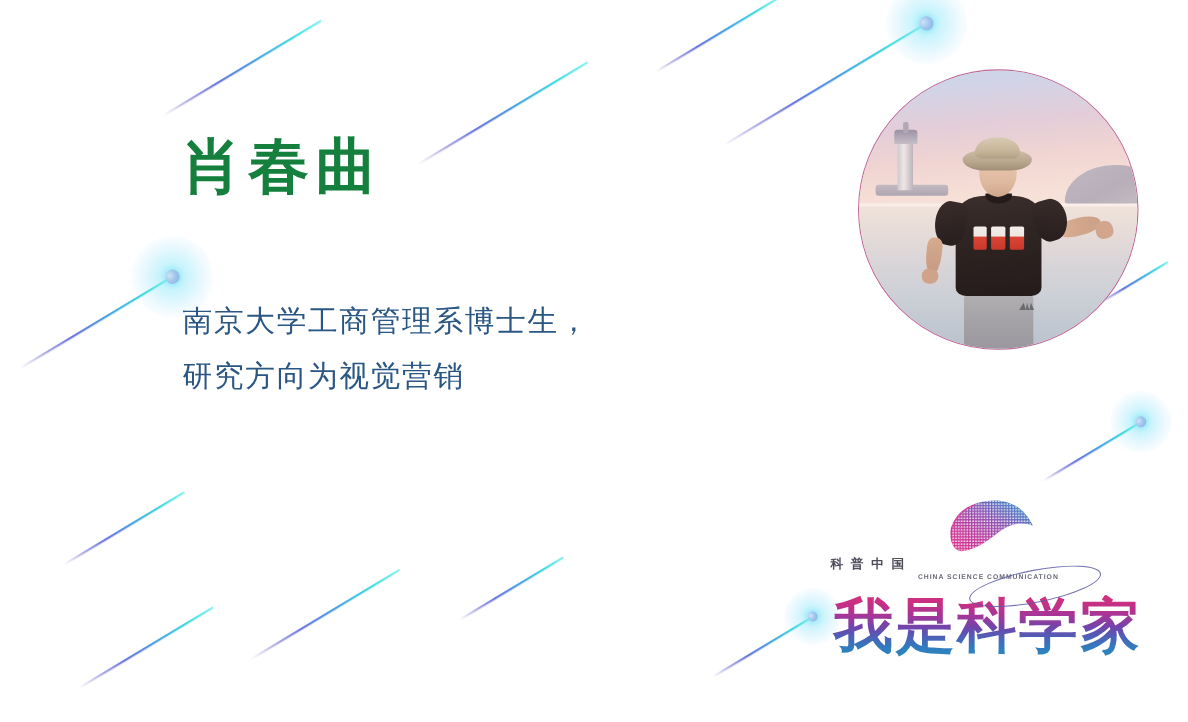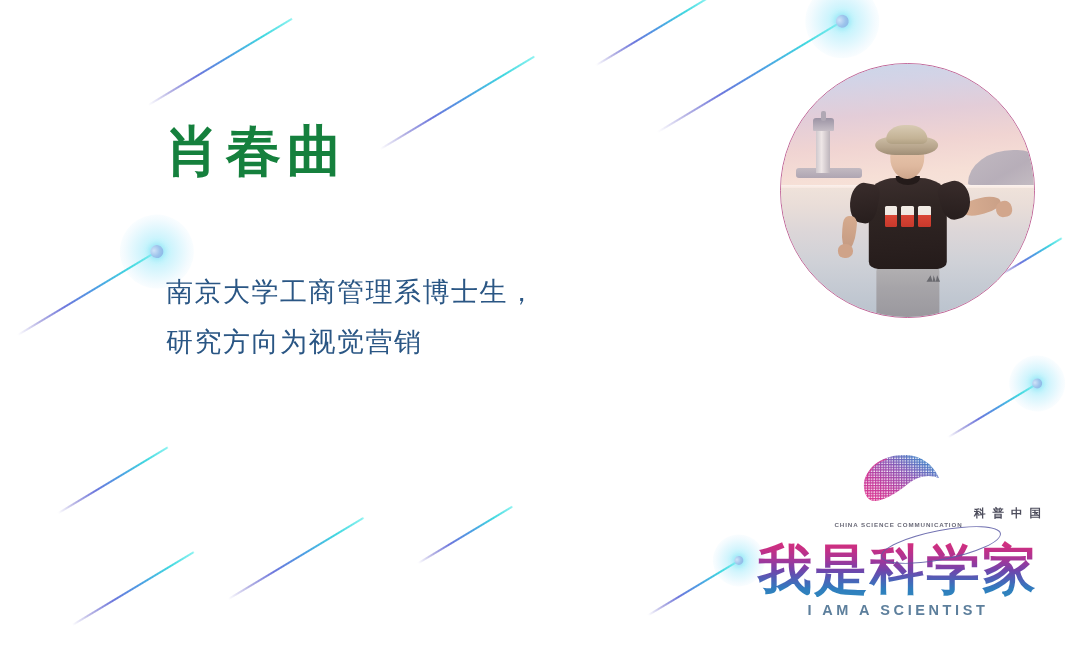--- a/index.html
+++ b/index.html
@@ -206,21 +206,21 @@
     position:absolute; left:166px; top:268px; z-index:4;
     font-size:27px; font-weight:400; letter-spacing:1.5px;
     color:#2a5684; line-height:1.85; white-space:nowrap;
   }
   #subtitle .line { display:block; }
 
   
   #brand { position:absolute; left:748px; top:452px; width:300px; z-index:4; }
   #wing-mark { display:block; margin:0 auto 3px; width:86px; height:52px; }
   #kepu-cn {
-    text-align:right; font-size:11.5px; font-weight:700;
+    text-align:left; font-size:11.5px; font-weight:700;
     letter-spacing:7px; color:#4d4d5c; line-height:1.1;
     padding-left:7px;
   }
   #kepu-en {
     text-align:center; font-size:6.2px; font-weight:700;
     letter-spacing:0.9px; color:#6a6a78; margin-top:1px;
     padding-left:1px;
   }
   #iam-cn {
     position:relative; text-align:center; margin-top:13px;
@@ -357,16 +357,15 @@
       <g>
         <path d="M9 30 C13 13 30 2 52 3 C66 4 78 12 84 26 C74 22 63 24 54 31 C44 39 33 47 21 49 C13 50 8 42 9 30 Z" fill="url(#wg)"></path>
         <path d="M9 30 C13 13 30 2 52 3 C66 4 78 12 84 26 C74 22 63 24 54 31 C44 39 33 47 21 49 C13 50 8 42 9 30 Z" fill="#ffffff" mask="url(#dotmask)" opacity="0.92"></path>
         <path d="M11 28 C14 15 24 9 32 7" stroke="#e0338c" stroke-width="1.2" fill="none" opacity=".7"></path>
       </g>
     </svg>
     <div id="kepu-cn">科普中国</div>
     <div id="kepu-en">CHINA SCIENCE COMMUNICATION</div>
     <div id="iam-cn">我是科学家</div>
     <div id="orbit"></div>
-    <div id="iam-en">I AM A SCIENTIST</div>
   </div>
 
 </div>
 
 </body></html>

